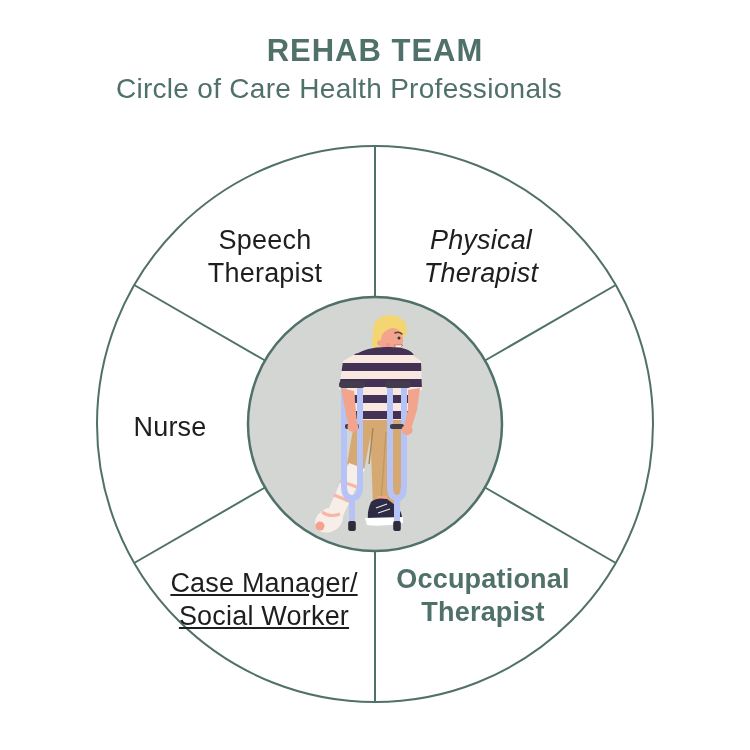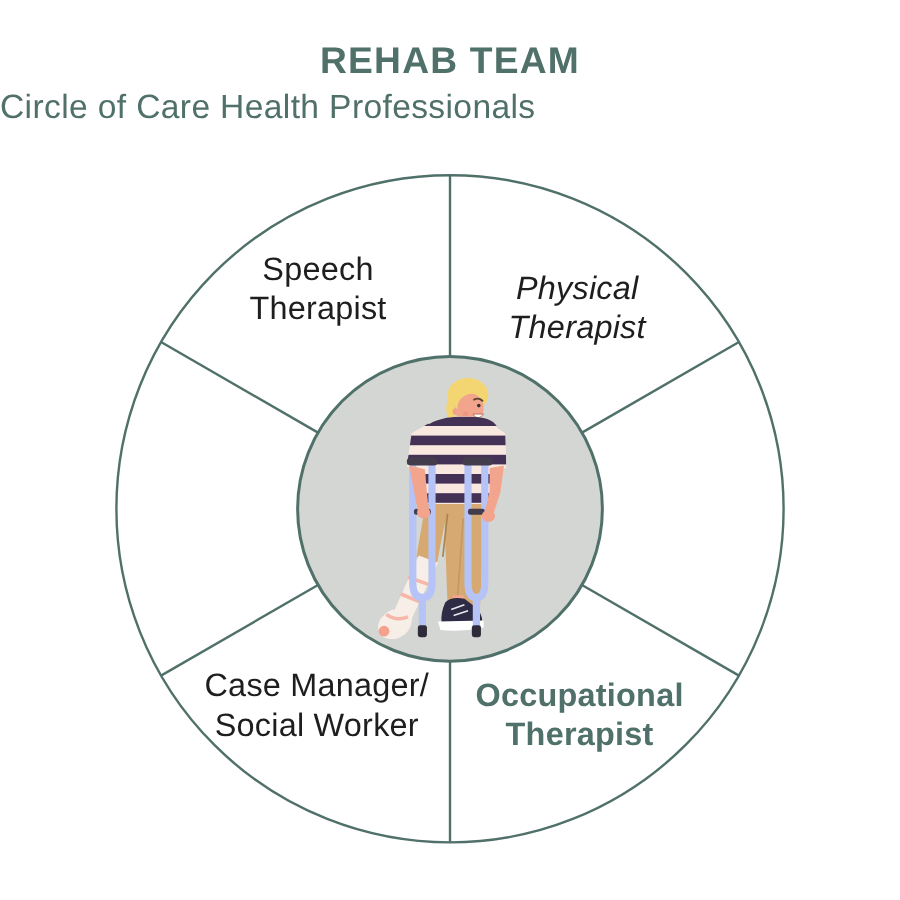--- a/index.html
+++ b/index.html
@@ -12,37 +12,37 @@
   .stage{
     position:relative;width:750px;height:750px;background:var(--bg);
     font-family:"Liberation Sans",sans-serif;overflow:hidden;
   }
   .title{
     position:absolute;top:34px;left:0;width:750px;text-align:center;
     font-size:31px;font-weight:bold;letter-spacing:1px;color:var(--accent);
     line-height:34px;
   }
   .subtitle{
-    position:absolute;top:72px;left:0;width:654px;text-align:left;
+    position:absolute;top:72px;left:12px;width:654px;text-align:center;
     font-size:28px;font-weight:400;letter-spacing:.3px;color:var(--accent);
     line-height:34px;
   }
   .wheel{position:absolute;left:0;top:0;}
   .person{position:absolute;left:310px;top:306px;width:130px;height:240px;}
   .seg-label{
     position:absolute;transform:translate(-50%,-50%);
     font-size:27px;line-height:33px;color:var(--label);
     text-align:center;white-space:pre-line;letter-spacing:.2px;
   }
   .seg-label.highlight{color:var(--accent);font-weight:bold;}
-  #lbl-speech{left:265px;top:241px;}
+  #lbl-speech{left:265px;top:257px;}
   #lbl-physical{left:481px;top:257px;font-style:italic;}
   #lbl-physiatrist{left:581px;top:427px;}
   #lbl-occupational{left:483px;top:596px;}
-  #lbl-case{left:264px;top:588px;}
+  #lbl-case{left:264px;top:600px;text-decoration:underline;}
   #lbl-nurse{left:170px;top:427px;}
 </style>
 </head>
 <body>
 
 <div class="stage">
 
   <div class="title">REHAB TEAM</div>
   <div class="subtitle">Circle of Care Health Professionals</div>
 
@@ -146,14 +146,15 @@
   </svg>
 
   <div class="seg-label" id="lbl-speech">Speech
 Therapist</div>
   <div class="seg-label" id="lbl-physical">Physical
 Therapist</div>
   <div class="seg-label highlight" id="lbl-occupational">Occupational
 Therapist</div>
   <div class="seg-label" id="lbl-case">Case Manager/
 Social Worker</div>
+  <div class="seg-label" id="lbl-nurse">Nurse</div>
 
 </div>
 
 </body></html>

